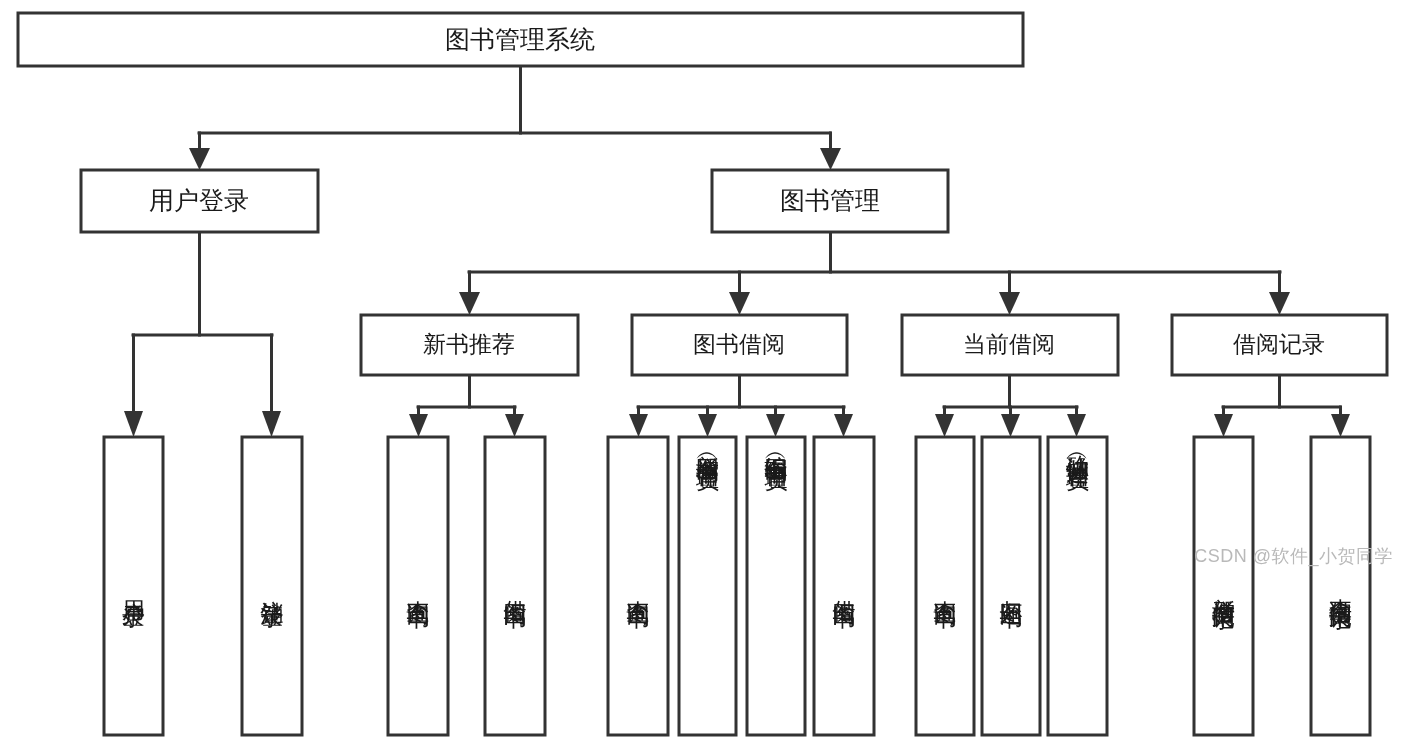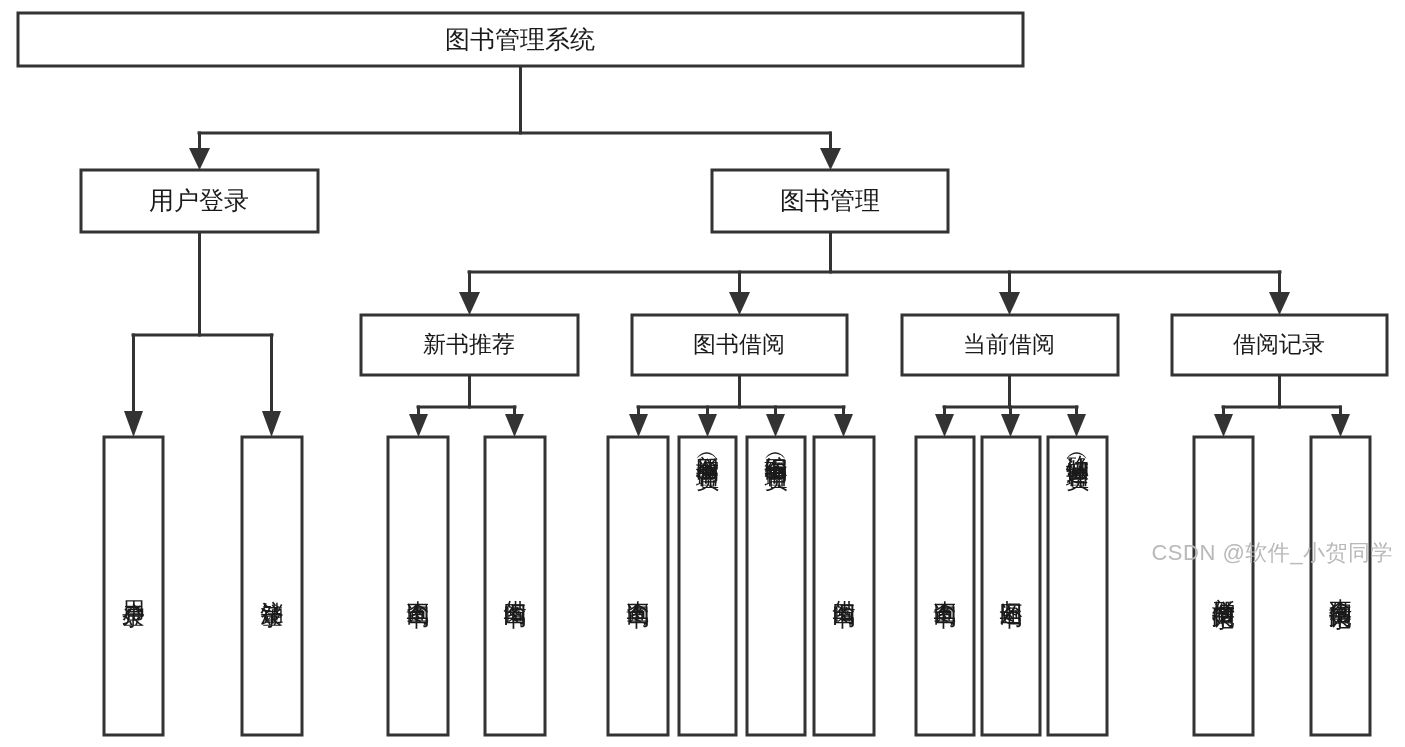--- a/index.html
+++ b/index.html
@@ -66,21 +66,21 @@
     line-height: 1.18;
     letter-spacing: 2px;
     color: #1a1a1a;
     white-space: nowrap;
   }
   .watermark {
     position: absolute;
     right: 12px;
     bottom: 6px;
     font-family: "Liberation Sans", "DejaVu Sans", sans-serif;
-    font-size: 22px;
+    font-size: 18px;
     color: #b9b9b9;
     letter-spacing: 0.5px;
     white-space: nowrap;
   }
 </style>
 </head>
 <body>
 
 <div id="diagram-root">
 

